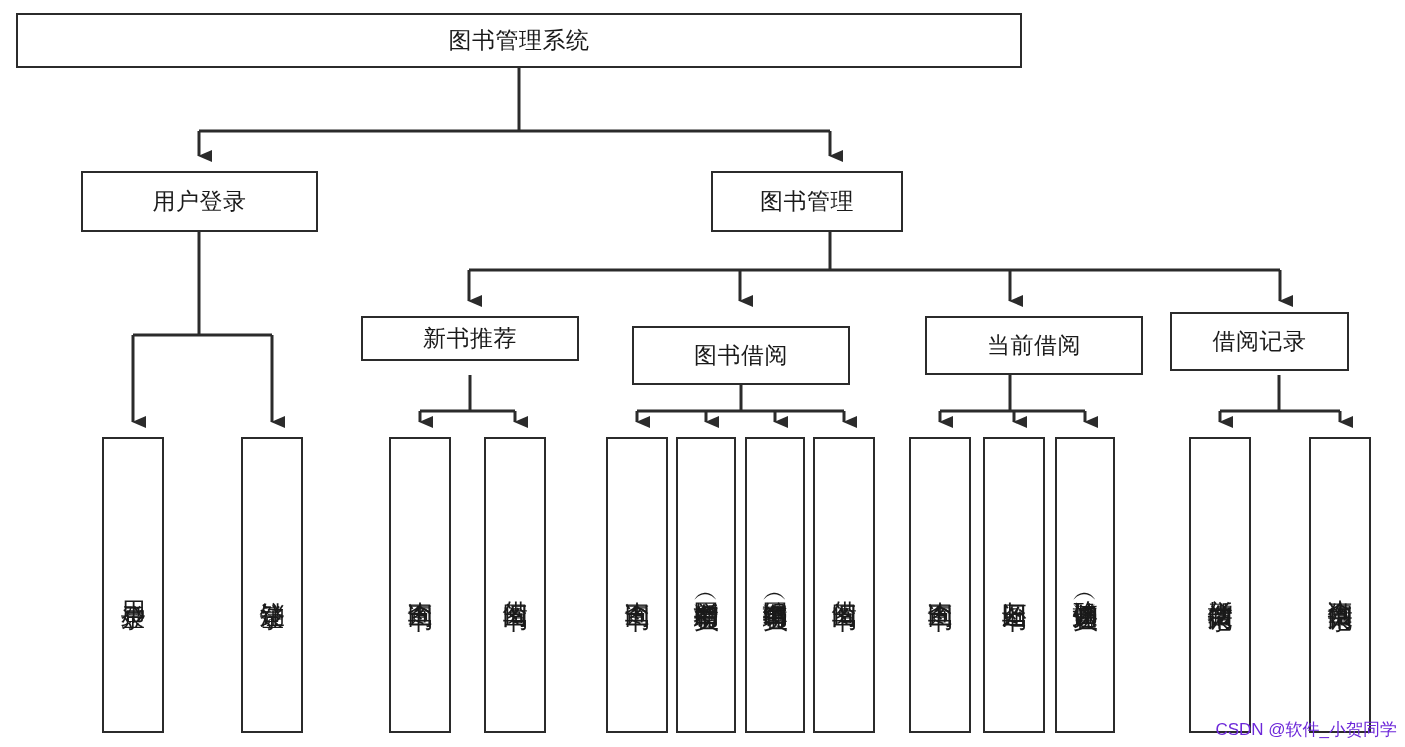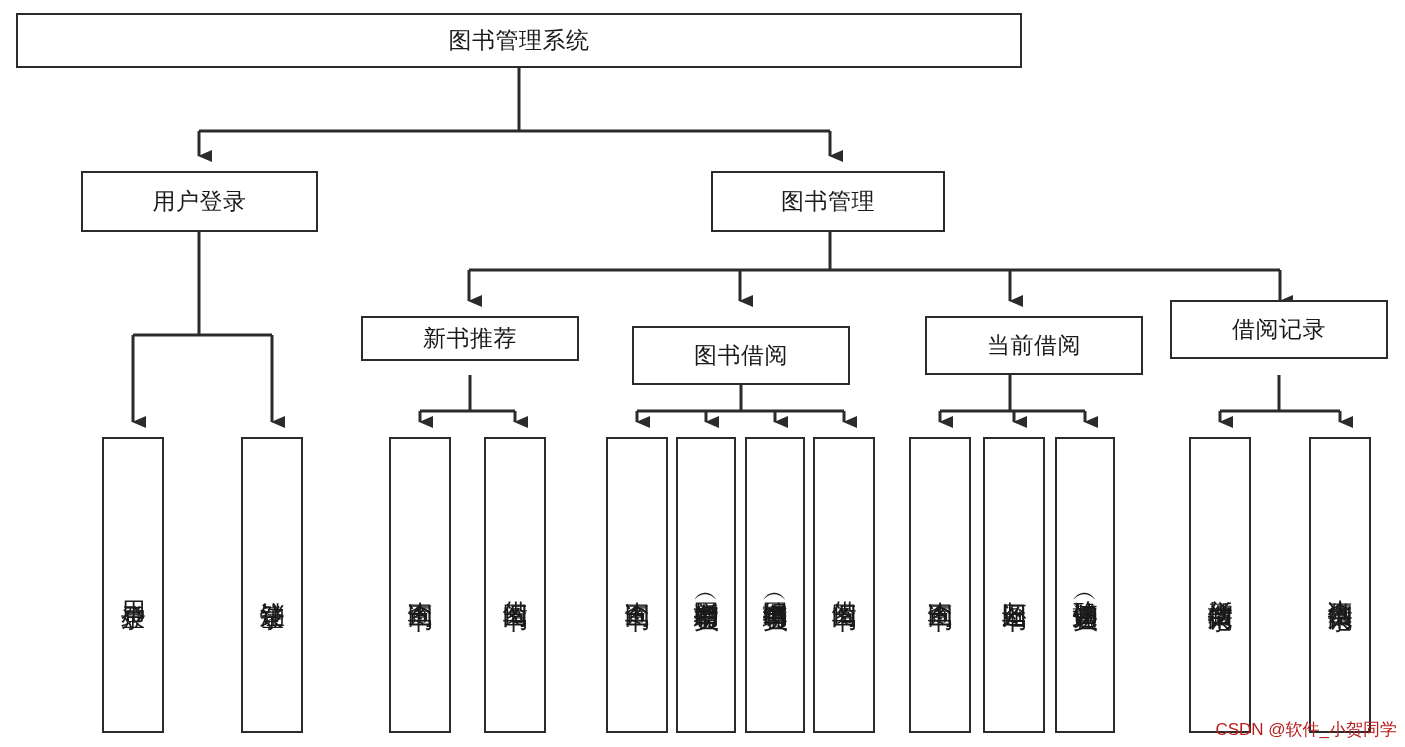--- a/index.html
+++ b/index.html
@@ -60,21 +60,21 @@
   }
   .node.vert.tall .lbl {
     font-size: 25px;
     letter-spacing: 1px;
   }
   #watermark {
     position: absolute;
     right: 8px;
     bottom: 6px;
     font-size: 17px;
-    color: #b91c1c;
+    color: #6d28d9;
     white-space: nowrap;
     font-family: "Liberation Sans", "DejaVu Sans", sans-serif;
   }
 </style>
 </head>
 <body>
 
 <div id="canvas">
 
   <svg id="edges" viewBox="0 0 1405 747">
@@ -127,34 +127,34 @@
     </g>
   </svg>
 
   <div class="node root horiz" style="left:16px; top:13px; width:1006px; height:55px;">
     <span class="lbl">图书管理系统</span>
   </div>
 
   <div class="node horiz" style="left:81px; top:171px; width:237px; height:61px;">
     <span class="lbl">用户登录</span>
   </div>
-  <div class="node horiz" style="left:711px; top:171px; width:234px; height:61px;">
+  <div class="node horiz" style="left:711px; top:171px; width:192px; height:61px;">
     <span class="lbl">图书管理</span>
   </div>
 
   <div class="node horiz" style="left:361px; top:316px; width:218px; height:45px;">
     <span class="lbl">新书推荐</span>
   </div>
   <div class="node horiz" style="left:632px; top:326px; width:218px; height:59px;">
     <span class="lbl">图书借阅</span>
   </div>
   <div class="node horiz" style="left:901px; top:316px; width:218px; height:59px;margin-left:24px;">
     <span class="lbl">当前借阅</span>
   </div>
-  <div class="node horiz" style="left:1170px; top:300px; width:218px; height:59px;">
+  <div class="node horiz" style="left:1170px; top:312px; width:179px; height:59px;">
     <span class="lbl">借阅记录</span>
   </div>
 
   <div class="node vert" style="left:102px; top:437px; width:62px; height:296px;">
     <span class="lbl">用户登录</span>
   </div>
   <div class="node vert" style="left:241px; top:437px; width:62px; height:296px;">
     <span class="lbl">注销登录</span>
   </div>
   <div class="node vert" style="left:389px; top:437px; width:62px; height:296px;">

